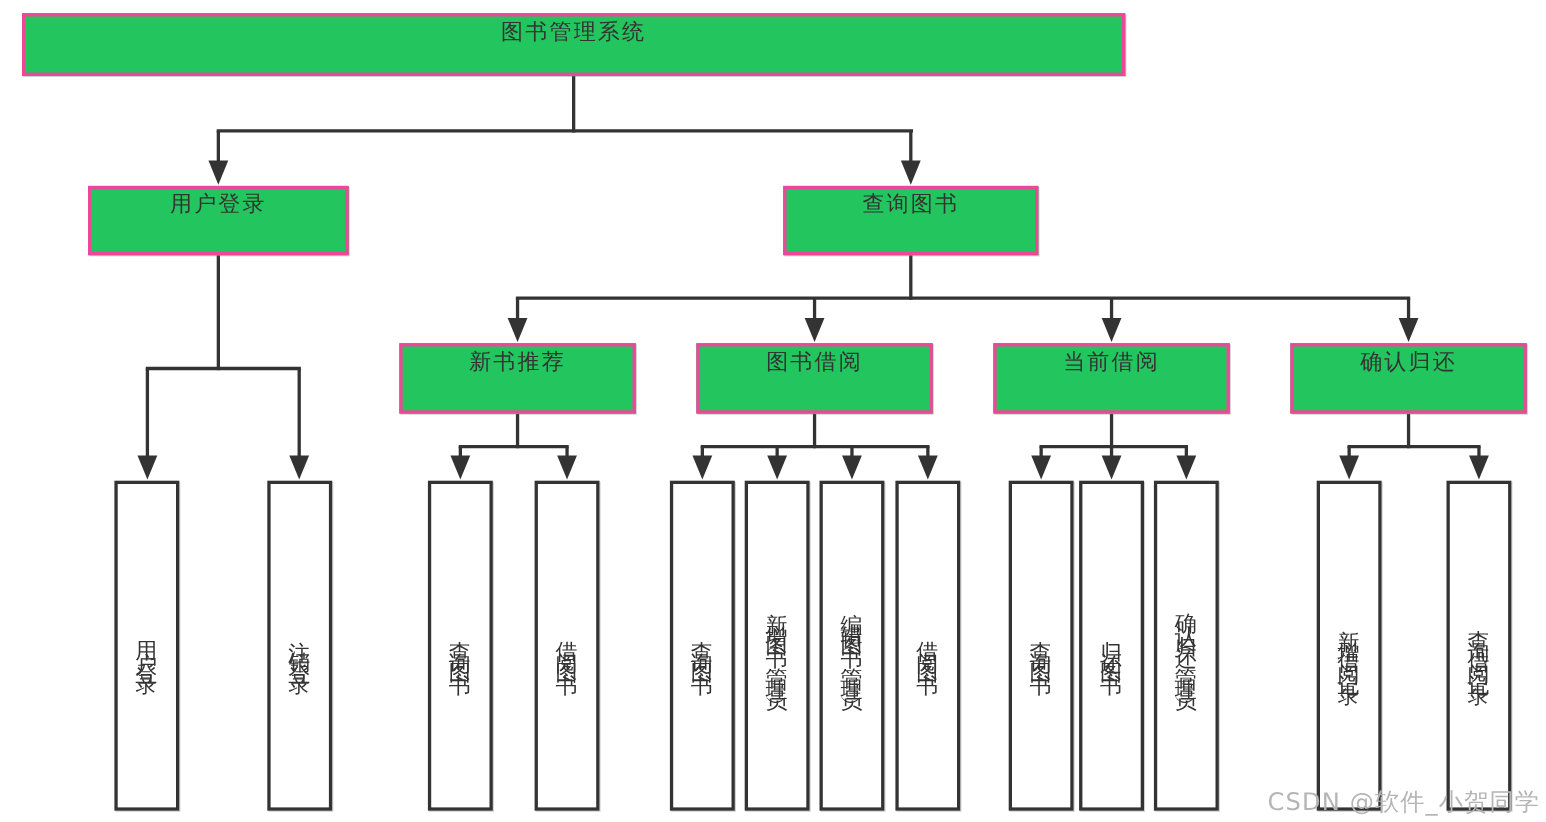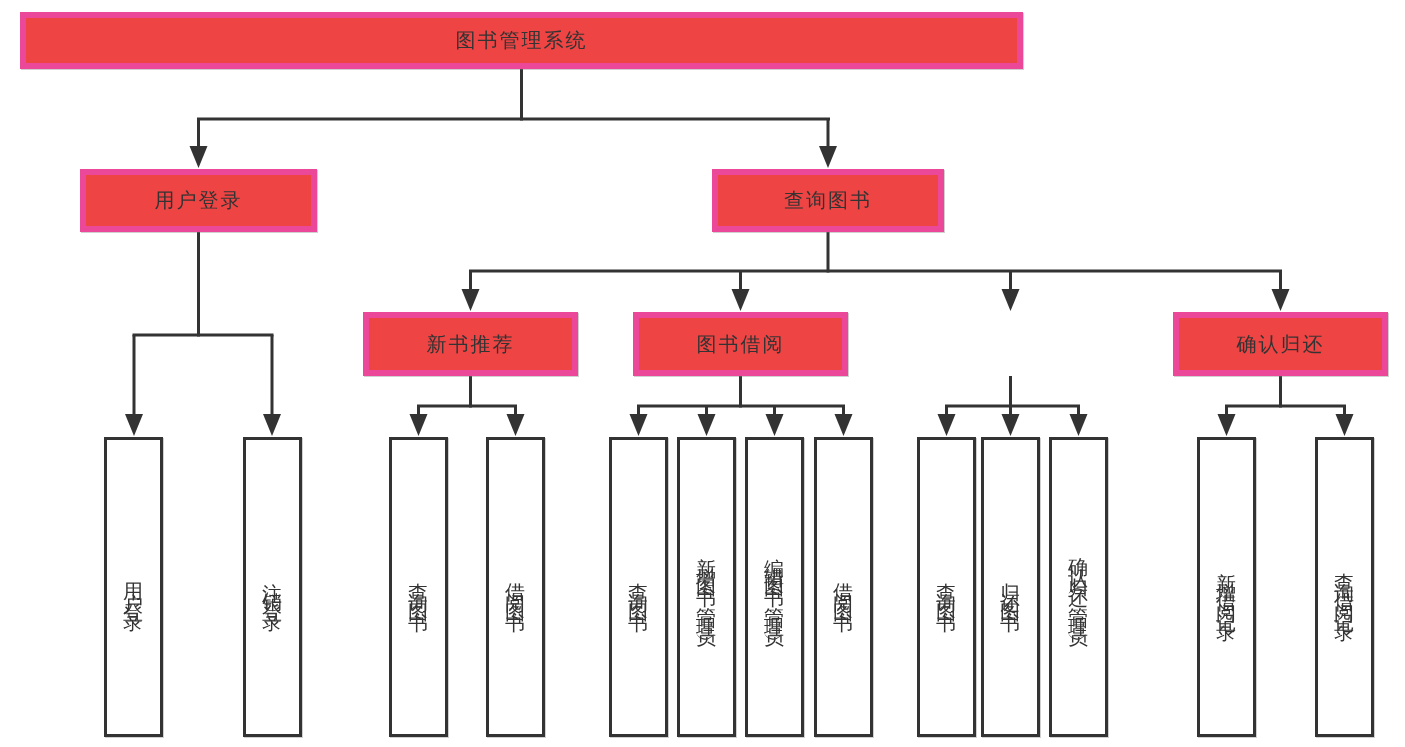--- a/index.html
+++ b/index.html
@@ -18,24 +18,24 @@
   }
   #connectors {
     position: absolute;
     left: 0;
     top: 0;
     pointer-events: none;
   }
   .hnode {
     position: absolute;
     box-sizing: border-box;
-    border: 6px solid #ec4899;
-    background: #ef4444;
+    border: 3px solid #ec4899;
+    background: #22c55e;
     display: flex;
-    align-items: center;
+    align-items: flex-start;
     justify-content: center;
     box-shadow: 1px 1px 0 rgba(120,120,120,0.35);
   }
   .hlabel {
     font-size: 20px;
     letter-spacing: 2px;
     color: #333333;
     white-space: nowrap;
   }
   .vnode {
@@ -151,20 +151,23 @@
   <div class="hnode" style="left:712px; top:169px; width:232px; height:63px">
     <span class="hlabel">查询图书</span>
   </div>
 
   <div class="hnode" style="left:363px; top:312px; width:215px; height:64px">
     <span class="hlabel">新书推荐</span>
   </div>
   <div class="hnode" style="left:633px; top:312px; width:215px; height:64px">
     <span class="hlabel">图书借阅</span>
   </div>
+  <div class="hnode" style="left:903px; top:312px; width:215px; height:64px">
+    <span class="hlabel">当前借阅</span>
+  </div>
   <div class="hnode" style="left:1173px; top:312px; width:215px; height:64px">
     <span class="hlabel">确认归还</span>
   </div>
 
   <div class="vnode" style="left:104px">
     <span class="vlabel">用户登录</span>
   </div>
   <div class="vnode" style="left:243px">
     <span class="vlabel">注销登录</span>
   </div>
@@ -199,14 +202,15 @@
     <span class="vlabel">确认归还（管理员）</span>
   </div>
 
   <div class="vnode" style="left:1197px">
     <span class="vlabel">新增借阅记录</span>
   </div>
   <div class="vnode" style="left:1315px">
     <span class="vlabel">查询借阅记录</span>
   </div>
 
+  <div id="watermark">CSDN @软件_小贺同学</div>
 
 </div>
 
 </body></html>

